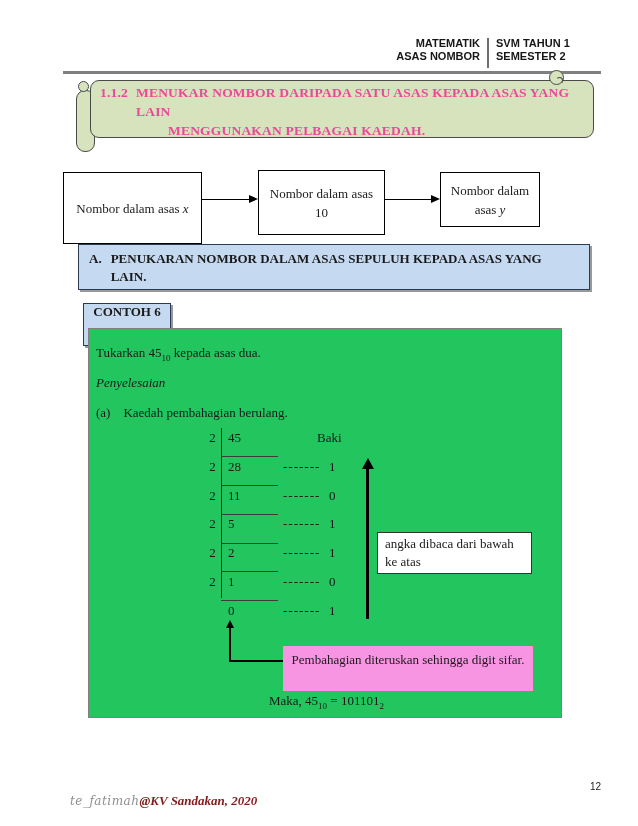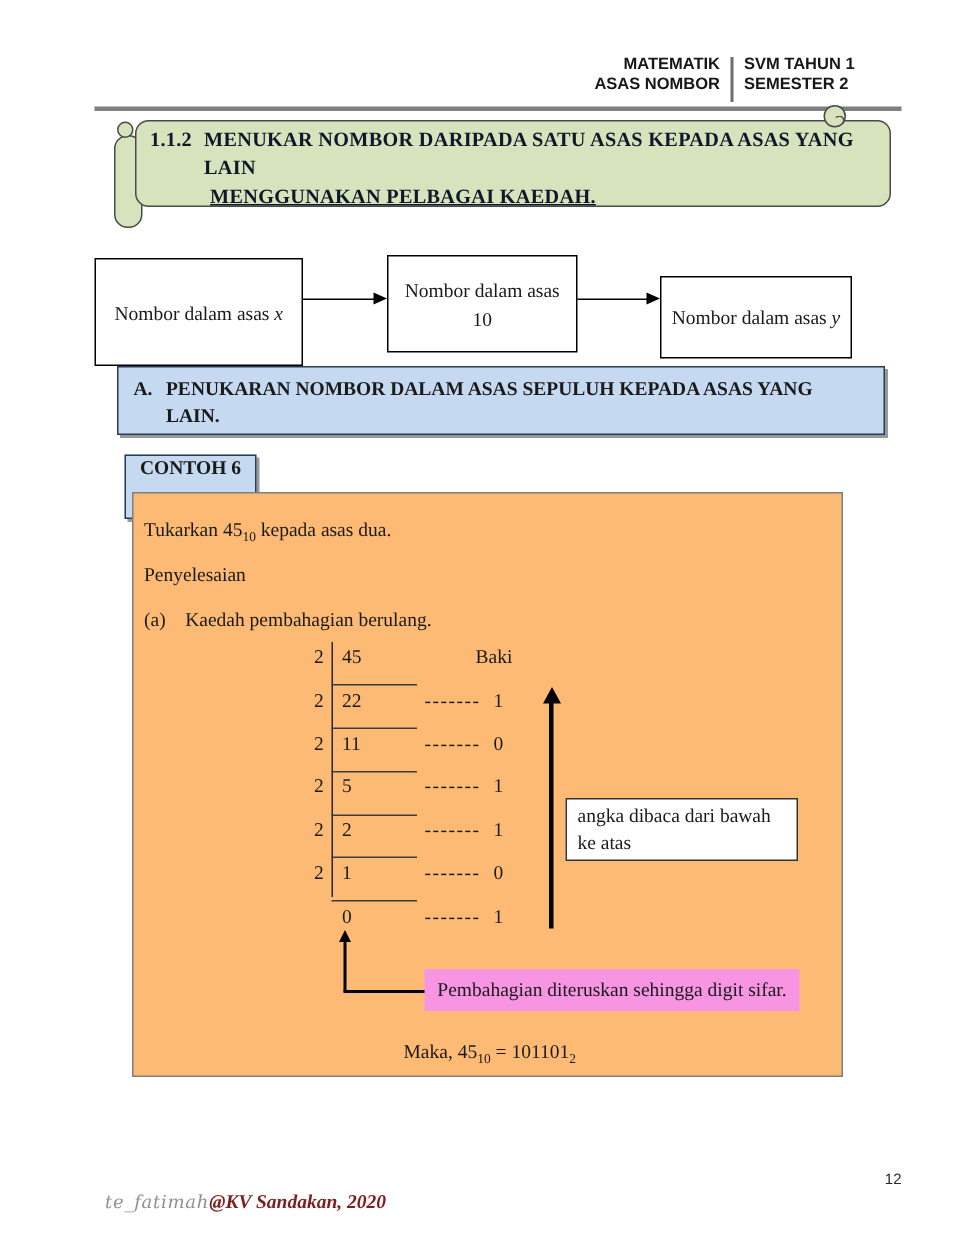--- a/index.html
+++ b/index.html
@@ -39,34 +39,34 @@
   .banner-curl {
     position:absolute; left:549px; top:70px; width:15px; height:15px; border-radius:50%;
     background:var(--banner-green,#d6e3bc); border:1.5px solid #4a4a4a;
   }
   .banner-curl::after {
     content:""; position:absolute; left:6px; top:6px; width:5px; height:5px;
     border-radius:50%; border:1.5px solid #4a4a4a; border-left-color:transparent; border-bottom-color:transparent;
   }
   .banner-text {
     position:absolute; left:100px; top:83px; width:480px;
-    font-weight:bold; font-size:13.5px; line-height:19px; color:#0f172a; letter-spacing:0.2px;
+    font-weight:bold; font-size:13.5px; line-height:19px; color:#ec4899; letter-spacing:0.2px;
   }
   .banner-line1 { display:flex; gap:8px; }
-  .banner-line2 { margin-left:40px;text-decoration:underline; }
+  .banner-line2 { margin-left:68px; }
 
   
   .flow-box {
     position:absolute; border:1px solid #000; background:#fff;
     display:flex; align-items:center; justify-content:center; text-align:center;
     font-size:13px; line-height:19px;
   }
   .flow-box1 { left:63px;  top:172px; width:139px; height:72px; }
   .flow-box2 { left:258px; top:170px; width:127px; height:65px; flex-direction:column; }
-  .flow-box3 { left:440px; top:184px; width:128px; height:55px; }
+  .flow-box3 { left:440px; top:172px; width:100px; height:55px; }
   .flow-arrow-line { position:absolute; height:1.6px; background:#000; }
   .flow-arrow-head {
     position:absolute; width:0; height:0;
     border-top:4.5px solid transparent; border-bottom:4.5px solid transparent; border-left:9px solid #000;
   }
   .fa1-line { left:202px; top:198.5px; width:48px; }
   .fa1-head { left:249px; top:194.7px; }
   .fa2-line { left:385px; top:198.5px; width:47px; }
   .fa2-head { left:431px; top:194.7px; }
   .var-italic { font-style:italic; }
@@ -84,24 +84,24 @@
   .contoh-box {
     position:absolute; left:83px; top:303px; width:88px; height:43px;
     background:var(--section-blue,#c5d9f1); border:1.5px solid #2a3b52;
     box-shadow:2px 2px 0 rgba(70,70,70,0.55);
     font-weight:bold; font-size:13px; display:flex; align-items:flex-start; justify-content:center;
   }
 
   
   .main-box {
     position:absolute; left:88px; top:328px; width:474px; height:390px;
-    border:1.5px solid #7f7f7f; background:#fdba74; font-size:13px;
+    border:1.5px solid #7f7f7f; background:#22c55e; font-size:13px;
   }
   .q-line { position:absolute; left:7px; top:16px; }
-  .sol-label { position:absolute; left:7px; top:46px; }
+  .sol-label { position:absolute; left:7px; top:46px; font-style:italic; }
   .method-line { position:absolute; left:7px; top:76px; display:flex; gap:13px; }
   sub { font-size:9px; }
 
   
   .div-table { position:absolute; left:116px; top:95px; width:175px; height:203px; }
   .div-vline { position:absolute; left:16px; top:4px; width:1.2px; height:170px; background:#262626; }
   .div-row { position:relative; height:28.8px; line-height:28.8px; }
   .div-row .divisor  { position:absolute; left:0;   width:15px; text-align:center; }
   .div-row .dividend { position:absolute; left:23px; }
   .div-row .dashes   { position:absolute; left:78px; letter-spacing:1px; }
@@ -123,21 +123,21 @@
   }
 
   
   .elbow-h { position:absolute; left:140px; top:331px; width:56px; height:1.8px; background:#000; }
   .elbow-v { position:absolute; left:140px; top:298px; width:1.8px; height:34px; background:#000; }
   .elbow-head {
     position:absolute; left:136.6px; top:291px; width:0; height:0;
     border-left:4.5px solid transparent; border-right:4.5px solid transparent; border-bottom:8px solid #000;
   }
   .pink-note {
-    position:absolute; left:194px; top:317px; width:250px; height:28px;
+    position:absolute; left:194px; top:317px; width:250px; height:45px;
     background:var(--note-pink,#f795e3); text-align:center; line-height:28px;
   }
 
   .result-line { position:absolute; left:180px; top:364px; }
 
   
   .footer-sig { position:absolute; left:70px; top:793px; font-size:13px; font-style:italic; }
   .sig-name { color:#8f8f8f; font-family:"DejaVu Serif", serif; font-size:12px; letter-spacing:0.5px;text-align:right; }
   .sig-rest { color:#7f1d1d; font-weight:bold; }
   .page-num {
@@ -214,21 +214,21 @@
 
       <div class="div-row">
         <span class="divisor">2</span>
         <span class="dividend">45</span>
         <span class="dashes"></span>
         <span class="baki"></span>
         <span class="row-line"></span>
       </div>
       <div class="div-row">
         <span class="divisor">2</span>
-        <span class="dividend">22</span>
+        <span class="dividend">28</span>
         <span class="dashes">-------</span>
         <span class="baki">1</span>
         <span class="row-line"></span>
       </div>
       <div class="div-row">
         <span class="divisor">2</span>
         <span class="dividend">11</span>
         <span class="dashes">-------</span>
         <span class="baki">0</span>
         <span class="row-line"></span>

